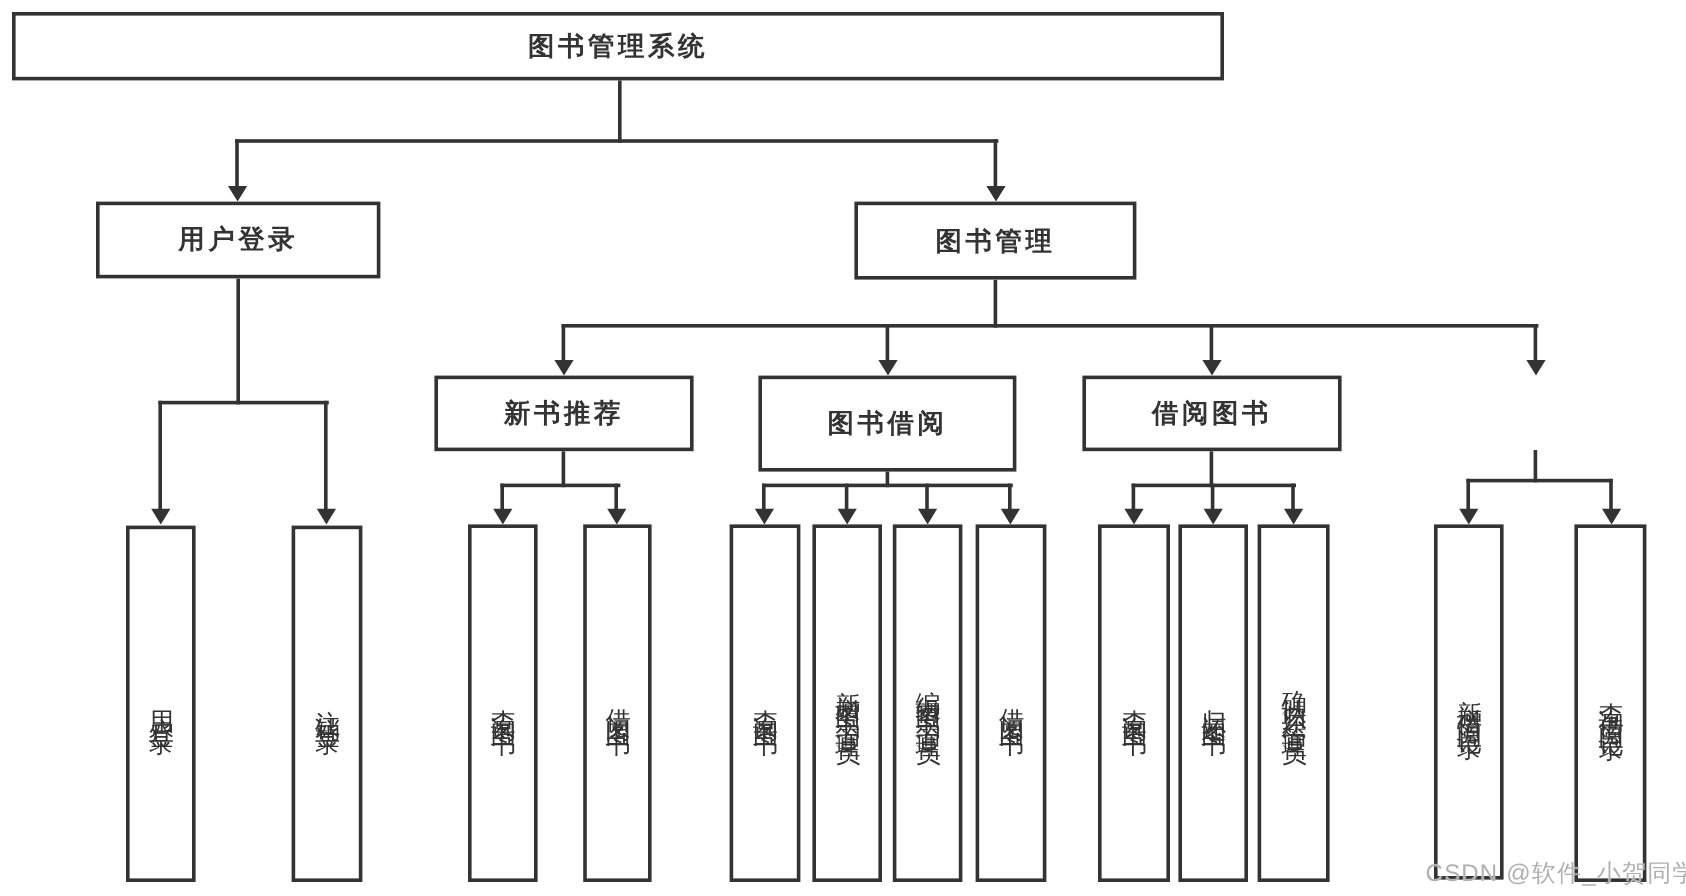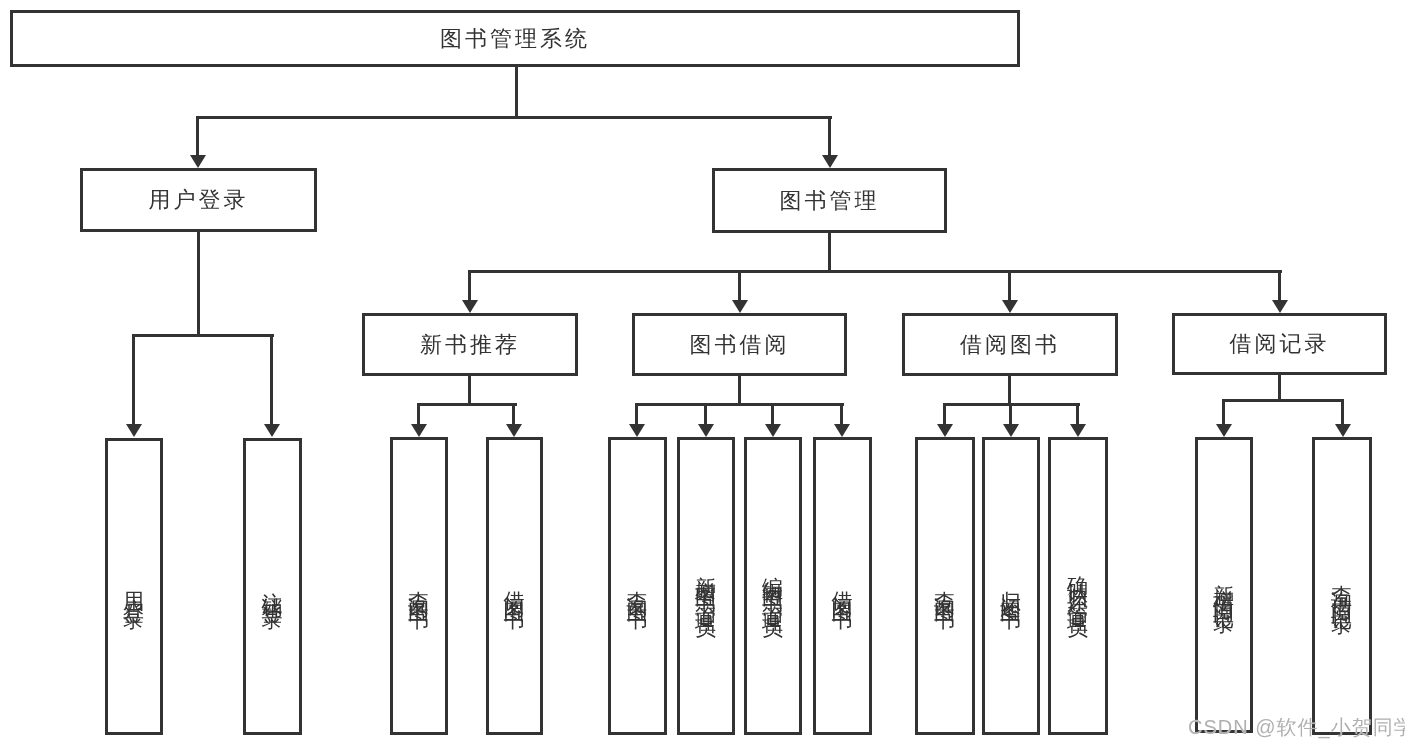--- a/index.html
+++ b/index.html
@@ -1,20 +1,20 @@
 <!DOCTYPE html>
 <html><head>
 <meta charset="utf-8">
 <style>
   html,body{margin:0;padding:0;background:#ffffff;}
   body{font-family:"Liberation Sans","DejaVu Sans",sans-serif;}
   .canvas{position:relative;width:1405px;height:747px;background:#ffffff;overflow:hidden;}
   .box{position:absolute;border:3px solid #333333;background:#ffffff;box-sizing:border-box;
        display:flex;align-items:center;justify-content:center;color:#333333;}
-  .hbox{font-size:22px;letter-spacing:3px;font-weight:400;}
+  .hbox{font-size:22px;letter-spacing:3px;font-weight:700;}
   .vbox{font-size:21px;}
   .vtext{writing-mode:vertical-rl;text-orientation:mixed;letter-spacing:6px;line-height:1;
          font-size:21px;color:#333333;}
   .line{position:absolute;background:#333333;}
   .arrow{position:absolute;width:0;height:0;border-left:8px solid transparent;
          border-right:8px solid transparent;border-top:13px solid #333333;}
   .watermark{position:absolute;left:1188px;top:714px;font-size:20px;color:#b0b0b0;
              letter-spacing:1px;z-index:5;text-shadow:0 0 1px #ffffff;white-space:nowrap;}
 </style>
 </head>
@@ -92,28 +92,25 @@
   <div class="box hbox" style="left:80px;top:168px;width:237px;height:64px">
     <span>用户登录</span>
   </div>
   <div class="box hbox" style="left:362px;top:313px;width:216px;height:63px">
     <span>新书推荐</span>
   </div>
 
   <div class="box hbox" style="left:712px;top:168px;width:235px;height:65px">
     <span>图书管理</span>
   </div>
-  <div class="box hbox" style="left:632px;top:313px;width:215px;height:63px">
+  <div class="box hbox" style="left:632px;top:313px;width:215px;height:80px">
     <span>图书借阅</span>
   </div>
   <div class="box hbox" style="left:902px;top:313px;width:216px;height:63px">
     <span>借阅图书</span>
-  </div>
-  <div class="box hbox" style="left:1172px;top:313px;width:215px;height:62px">
-    <span>借阅记录</span>
   </div>
 
   <div class="box vbox" style="left:105px;top:438px;width:58px;height:297px">
     <span class="vtext">用户登录</span>
   </div>
   <div class="box vbox" style="left:243px;top:438px;width:59px;height:297px">
     <span class="vtext">注销登录</span>
   </div>
 
   <div class="box vbox" style="left:390px;top:437px;width:58px;height:298px">

